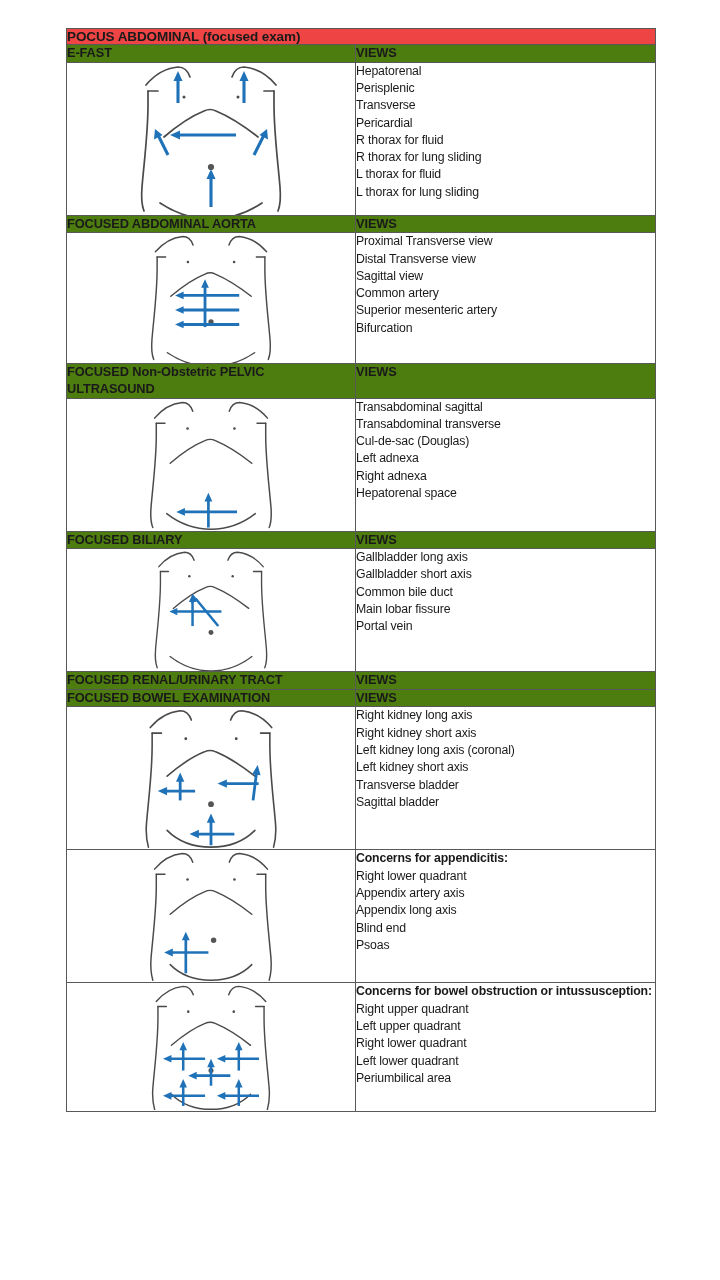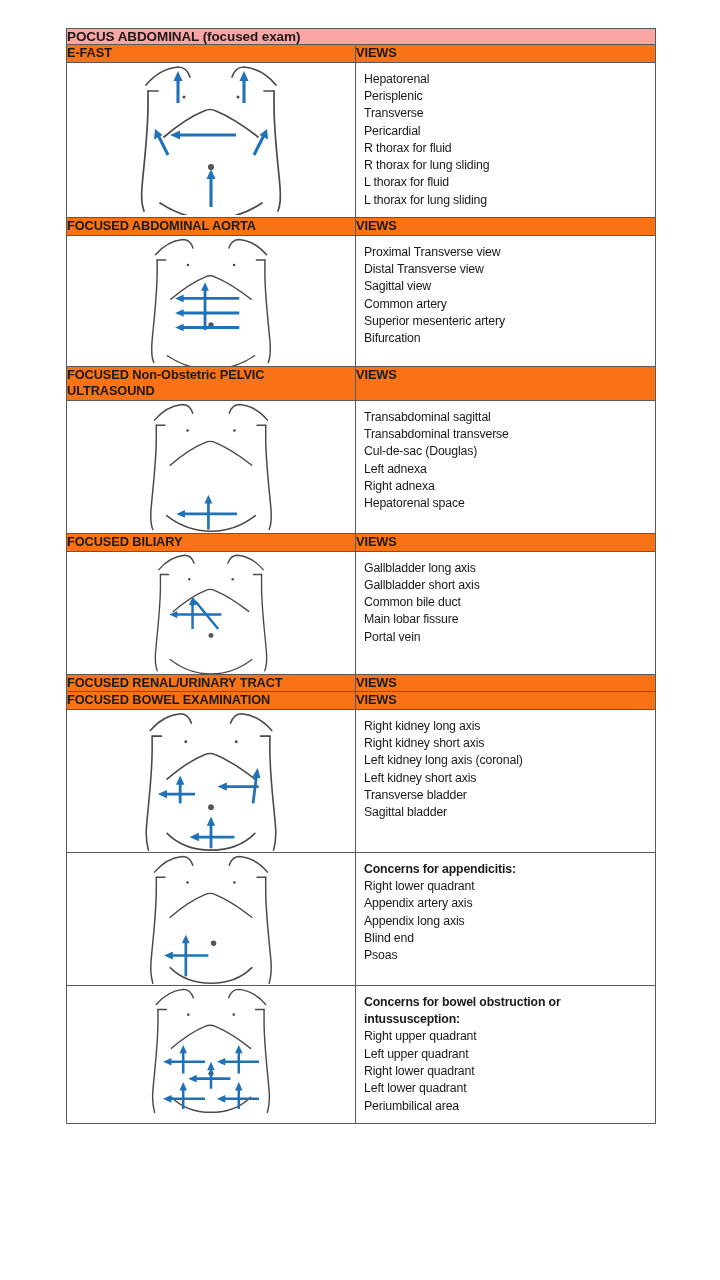--- a/index.html
+++ b/index.html
@@ -21,50 +21,50 @@
   .pocus-table td {
     border: 1px solid #595959;
     padding: 0;
     vertical-align: top;
   }
   col.c-left  { width: 289px; }
   col.c-right { width: 300px; }
 
   
   .title-cell {
-    background: #fca5a5;
+    background: #ef4444;
     padding: 9px 12px 10px 12px;
     font-size: 13.5px;
     font-weight: bold;
     color: #1a1a1a;
     letter-spacing: -0.1px;
   }
   .sec-head {
-    background: #f97316;
+    background: #4d7c0f;
     padding: 9px 12px 10px 12px;
     font-size: 12.8px;
     font-weight: bold;
     color: #1a1a1a;
     line-height: 1.30;
     letter-spacing: -0.1px;
   }
   .sec-head.views { font-size: 12.8px; }
 
   
   .diagram-cell {
     background: #fff;
     padding: 6px 0 6px 0;
     text-align: center;
   }
   .views-cell {
     background: #fff;
     padding: 10px 12px 10px 12px;
   }
   .views-list {
-    margin: 8px; padding: 0; list-style: none;
+    margin: 0; padding: 0; list-style: none;
   }
   .views-list li {
     font-size: 12.3px;
     line-height: 17.3px;
     color: #1a1a1a;
     letter-spacing: -0.15px;
     white-space: nowrap;
   }
   .views-list li.subhead {
     font-weight: bold;

